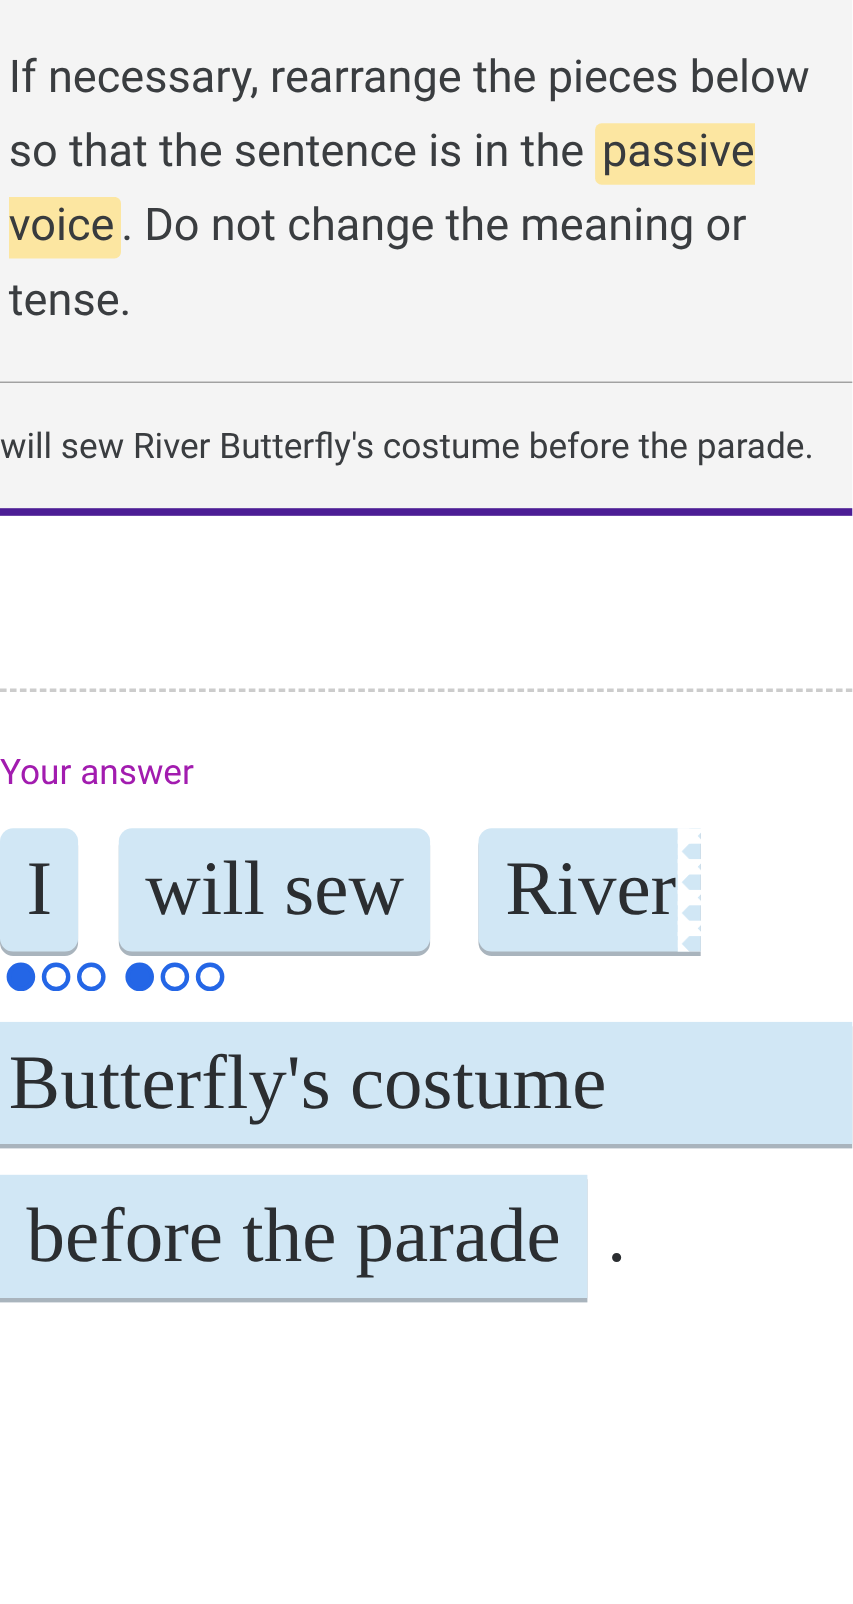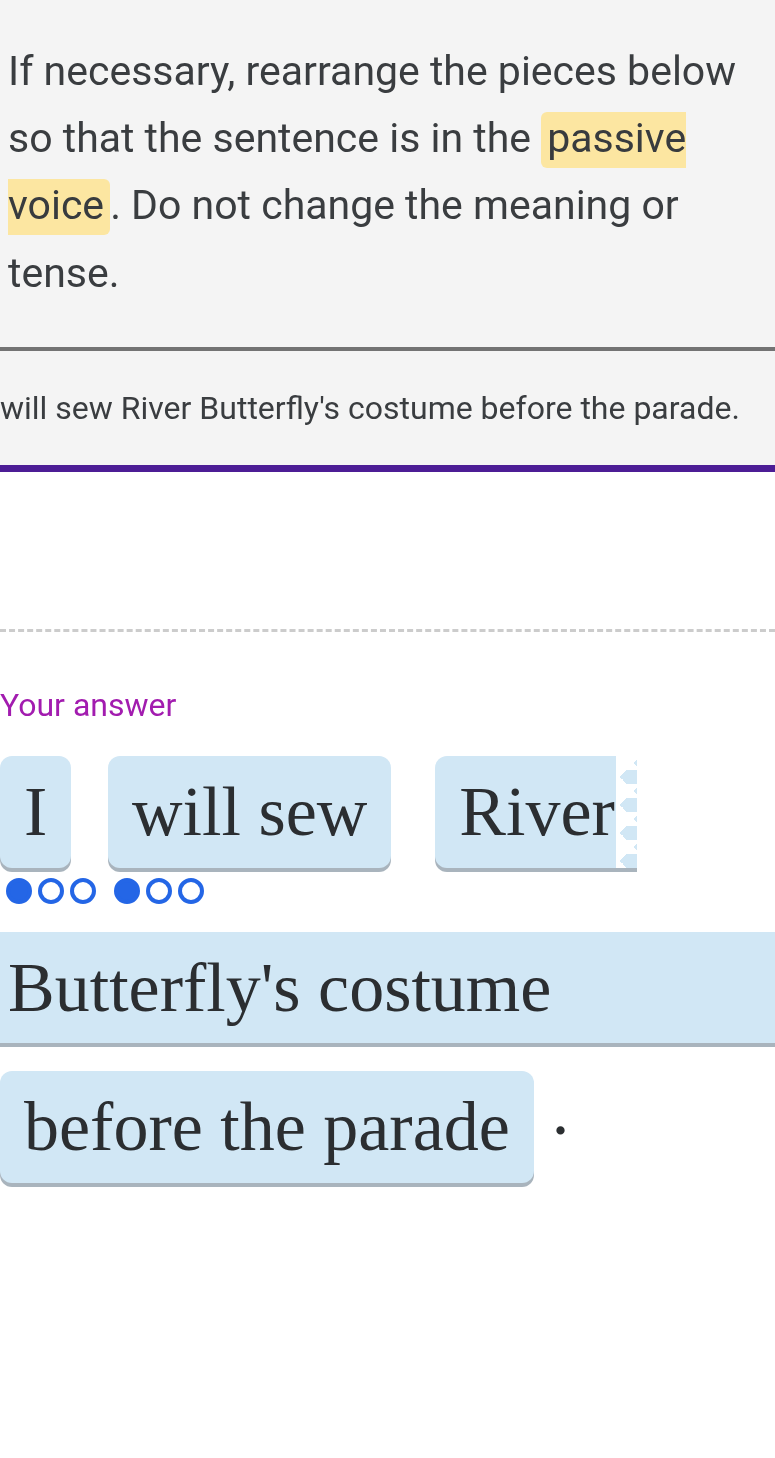--- a/index.html
+++ b/index.html
@@ -7,21 +7,21 @@
     margin: 0;
     padding: 0;
     font-family: -apple-system, BlinkMacSystemFont, "Segoe UI", Roboto, sans-serif;
     color: #383b3e;
     width: 775px;
     background: #fff;
   }
   .instruction-block {
     background: #f4f4f4;
     padding: 38px 8px 40px 8px;
-    border-bottom: 4px solid #737373;
+    border-bottom: 1px solid #737373;
   }
   .instruction-text {
     font-size: 41px;
     line-height: 1.64;
     color: #3a3d40;
   }
   .highlight {
     background: #fce6a1;
     border-radius: 6px;
     padding: 2px 6px 6px 6px;
@@ -107,20 +107,21 @@
     height: 26px;
     border-radius: 50%;
     border: 4px solid #2466e6;
     background: #fff;
   }
   .dot.filled {
     background: #2466e6;
   }
   .row {
     display: flex;
+    align-items: center;
     gap: 12px;
     margin-top: 28px;
     flex-wrap: nowrap;
   }
   .period {
     font-family: Georgia, "Times New Roman", serif;
     font-size: 70px;
     color: #2b2e31;
     padding-left: 6px;
   }
@@ -165,16 +166,16 @@
     <div class="piece-group">
       <div class="piece piece-torn">River</div>
     </div>
   </div>
 
   <div class="row">
     <div class="piece piece-wide" style="width:100%; border-radius:0;">Butterfly's costume</div>
   </div>
 
   <div class="row">
-    <div class="piece" style="border-radius:12px;">before the parade</div>
+    <div class="piece" style="border-radius:0;">before the parade</div>
     <span class="period">.</span>
   </div>
 </div>
 
 </body></html>

